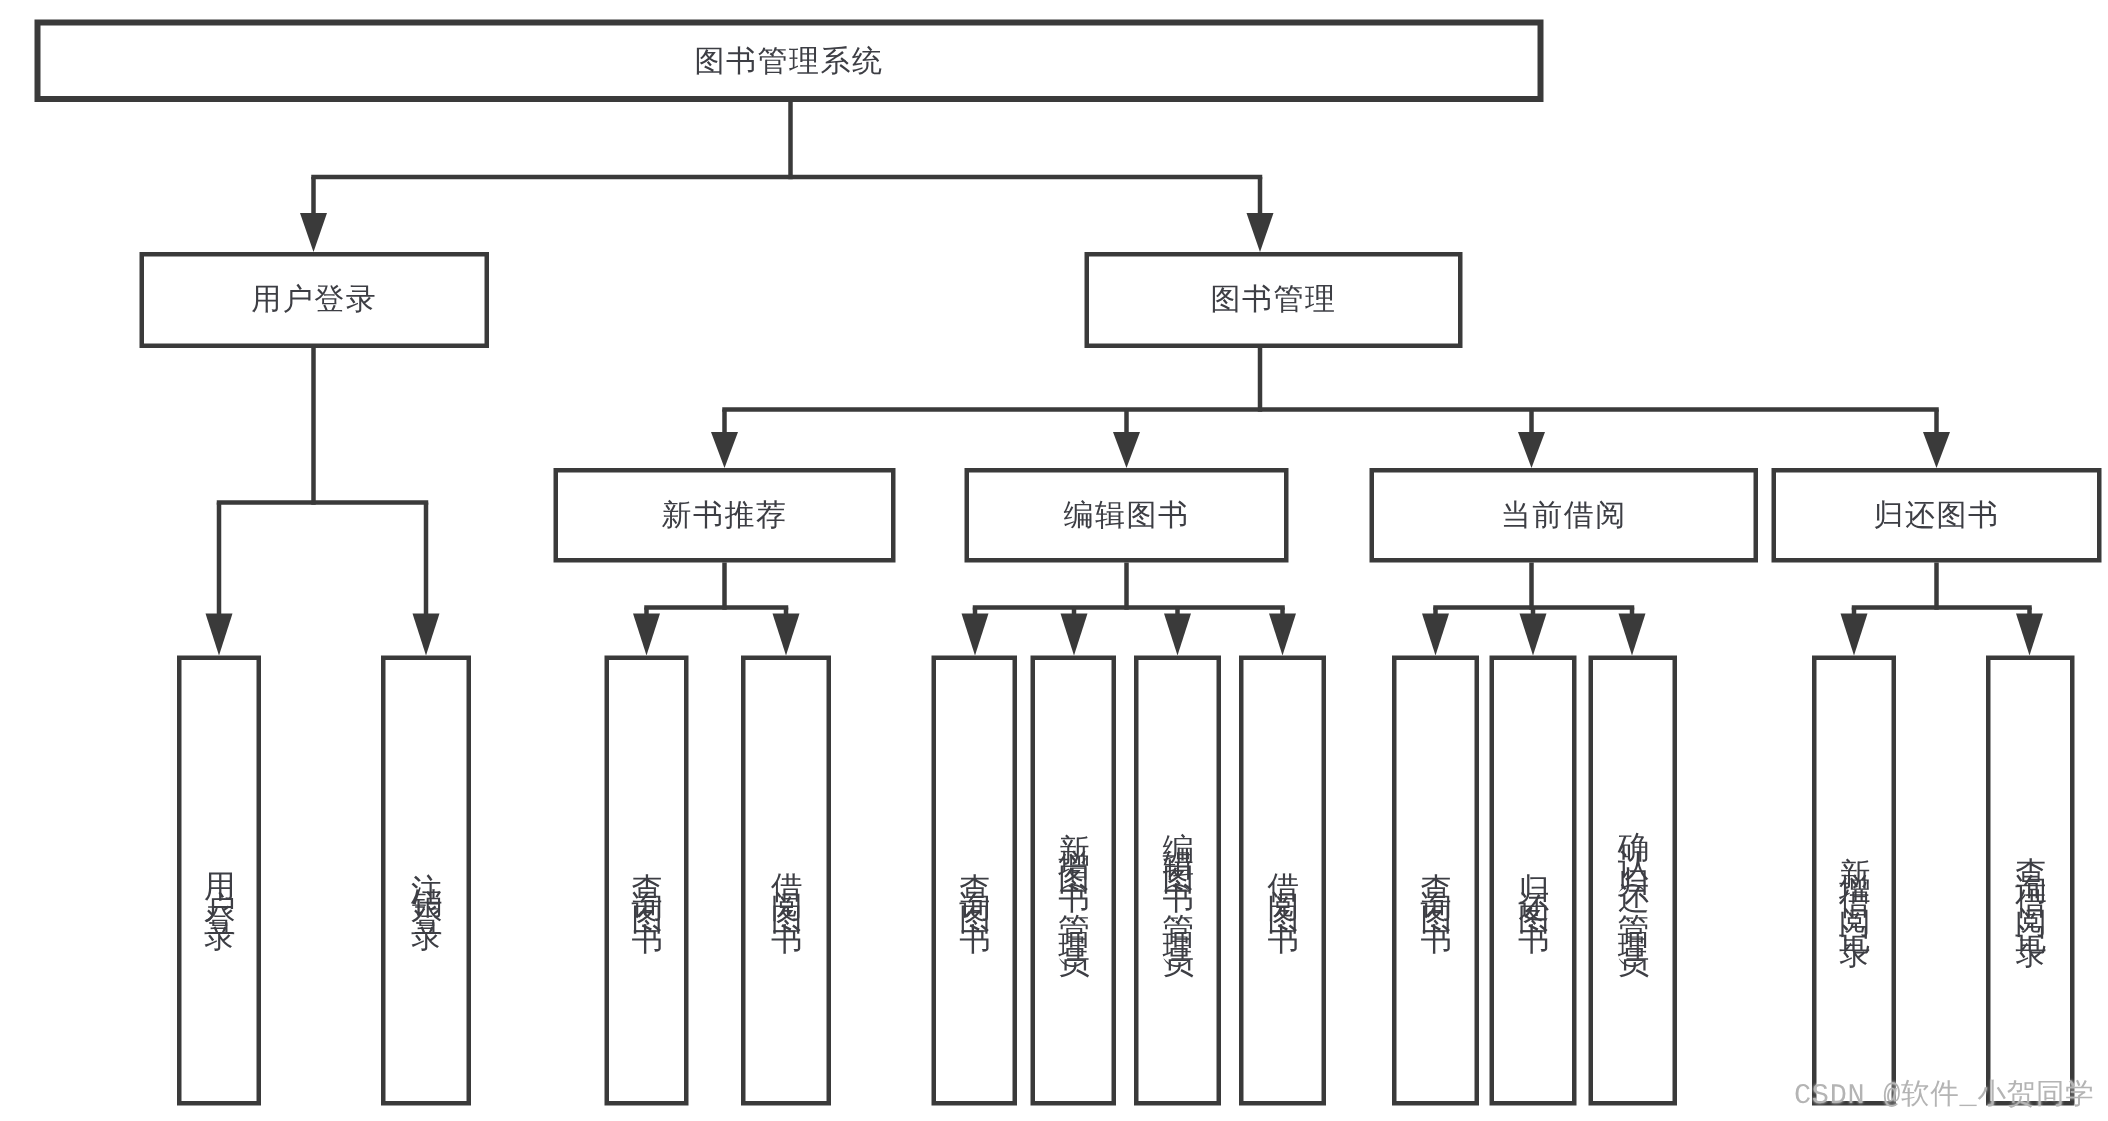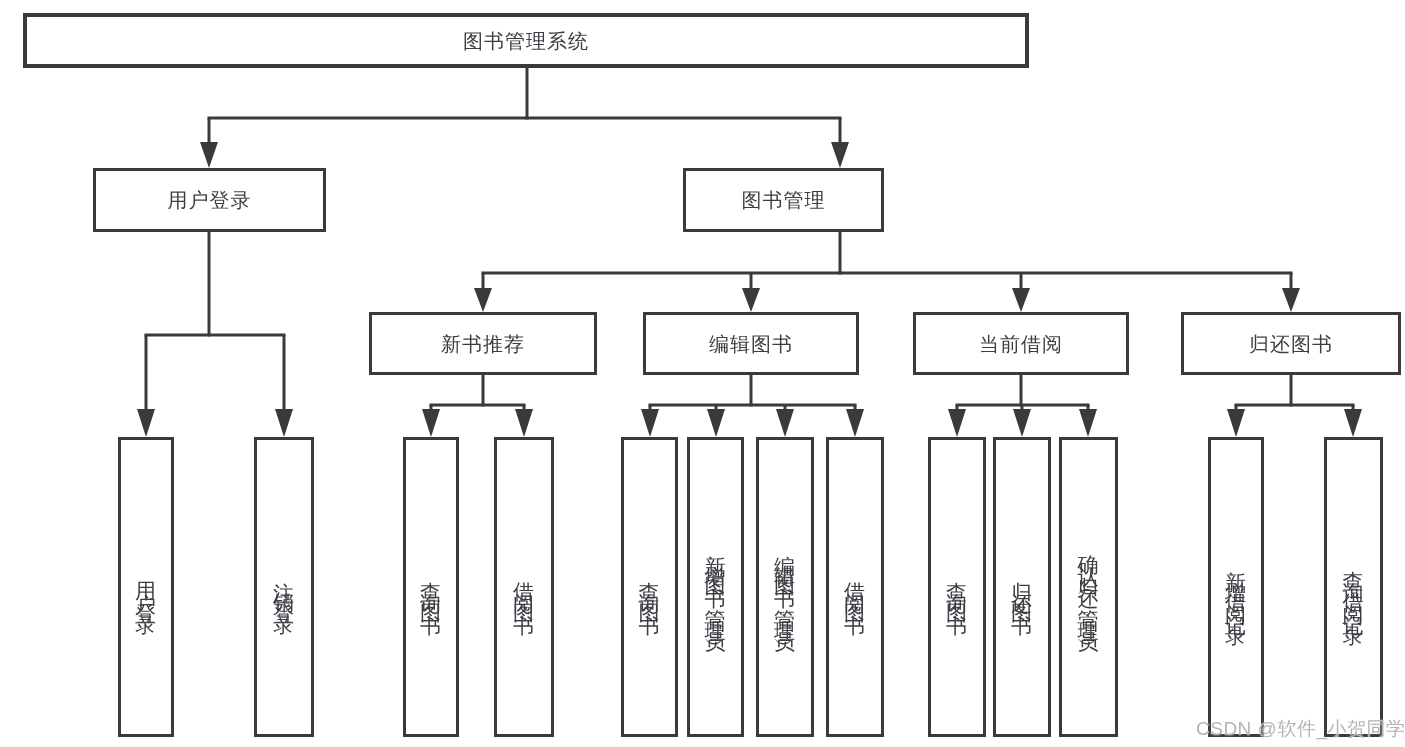--- a/index.html
+++ b/index.html
@@ -21,21 +21,21 @@
     background:#fff;display:flex;align-items:center;justify-content:center;
     color:var(--text);font-size:20px;letter-spacing:1px;line-height:1;
   }
   .box.root{border-width:4px;font-size:20px;}
   .leaf{
     writing-mode:vertical-rl;text-orientation:mixed;
     font-size:21px;letter-spacing:11px;padding:4px 0;
   }
   .watermark{
     position:absolute;color:var(--watermark);font-size:19px;letter-spacing:0.5px;
-    text-shadow:0 0 2px #ffffff;white-space:nowrap;z-index:5;
+    text-shadow:0 0 2px #ffffff;white-space:nowrap;z-index:5;font-family:Liberation Mono, monospace;
   }
 </style>
 </head>
 <body>
 
 <div class="stage">
 
   <svg class="wires" width="1405" height="747" viewBox="0 0 1405 747">
 
     <g>
@@ -108,25 +108,25 @@
       <line x1="1225" y1="405" x2="1225" y2="412"></line>
       <polygon points="1216,409 1234,409 1225,437"></polygon>
       <line x1="1342" y1="405" x2="1342" y2="412"></line>
       <polygon points="1333,409 1351,409 1342,437"></polygon>
     </g>
   </svg>
 
   <div class="box root" style="left:12px;top:13px;width:1006px;height:55px">图书管理系统</div>
 
   <div class="box" style="left:82px;top:168px;width:233px;height:64px">用户登录</div>
-  <div class="box" style="left:672px;top:168px;width:201px;height:64px">图书管理</div>
+  <div class="box" style="left:712px;top:168px;width:252px;height:64px">图书管理</div>
 
   <div class="box" style="left:358px;top:312px;width:228px;height:63px">新书推荐</div>
   <div class="box" style="left:632px;top:312px;width:216px;height:63px">编辑图书</div>
-  <div class="box" style="left:902px;top:312px;width:216px;height:63px">当前借阅</div>
+  <div class="box" style="left:902px;top:312px;width:259px;height:63px">当前借阅</div>
   <div class="box" style="left:1170px;top:312px;width:220px;height:63px">归还图书</div>
 
   <div class="box leaf" style="left:107px;top:437px;width:56px;height:300px">用户登录</div>
   <div class="box leaf" style="left:243px;top:437px;width:60px;height:300px">注销登录</div>
 
   <div class="box leaf" style="left:392px;top:437px;width:56px;height:300px">查询图书</div>
   <div class="box leaf" style="left:483px;top:437px;width:60px;height:300px">借阅图书</div>
 
   <div class="box leaf" style="left:610px;top:437px;width:57px;height:300px">查询图书</div>
   <div class="box leaf" style="left:676px;top:437px;width:57px;height:300px">新增图书（管理员）</div>

